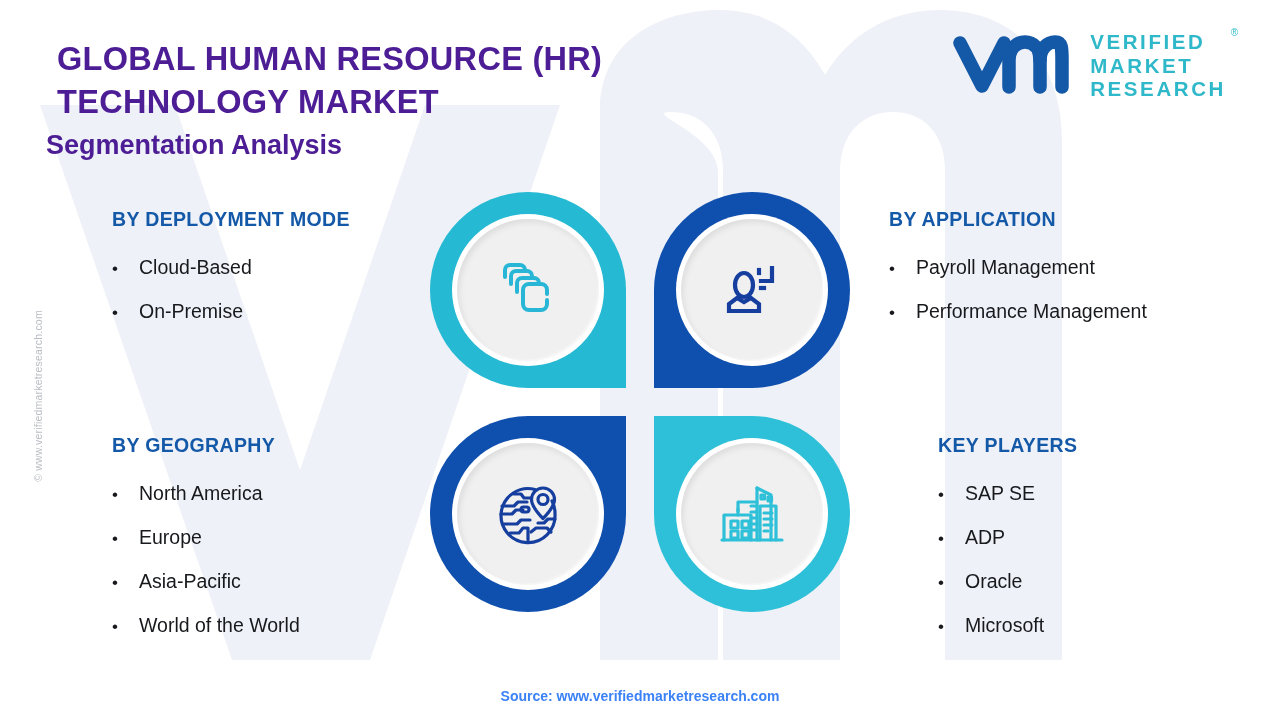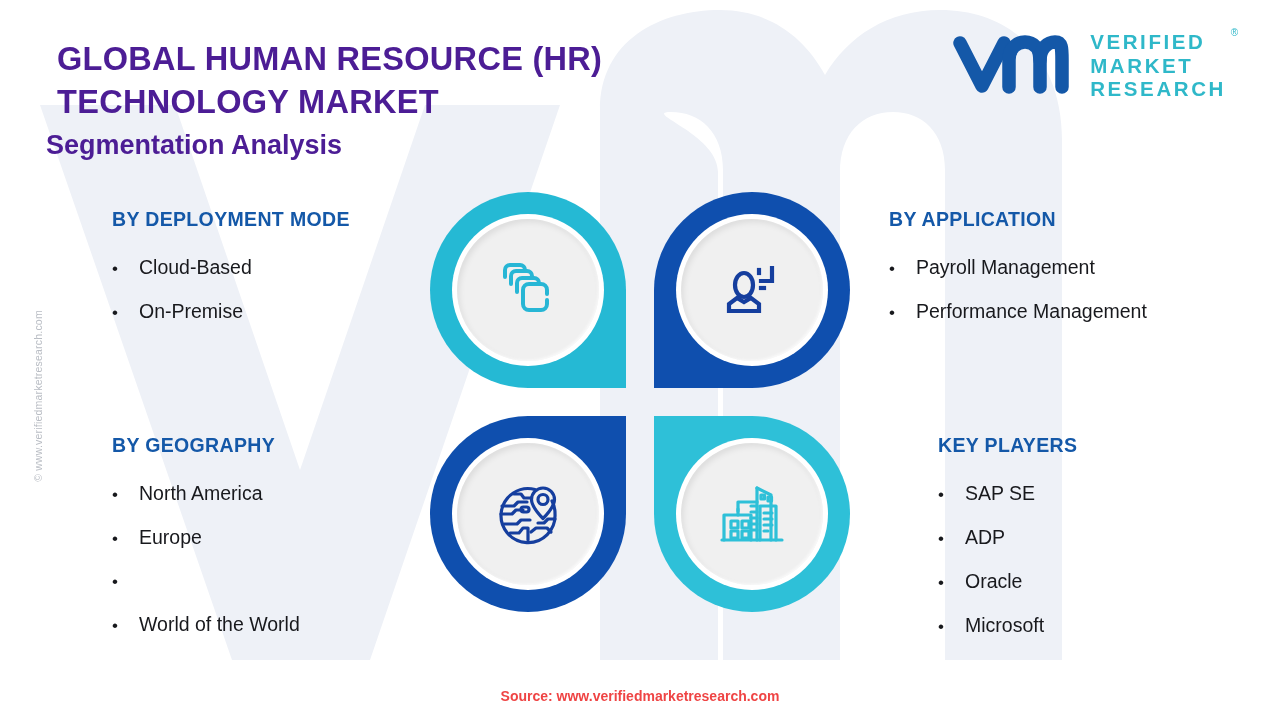--- a/index.html
+++ b/index.html
@@ -185,21 +185,21 @@
   #q-players .quad-ring { background:#2ec0d8; border-top-left-radius:0; }
 
   
   #source {
     position:absolute;
     left:0; top:688px;
     width:1280px;
     text-align:center;
     font-size:14px;
     font-weight:bold;
-    color:#ef4444;
+    color:#3b82f6;
     z-index:4;
   }
 </style>
 </head>
 <body>
 
 <div id="stage">
 
   <svg id="bg-watermark" viewBox="0 0 1280 720" preserveAspectRatio="none" aria-hidden="true">
     <g fill="#eef1f7">
@@ -265,20 +265,21 @@
       <li class="seg-item">
         <span class="seg-bullet">•</span>
         <span>North America</span>
       </li>
       <li class="seg-item">
         <span class="seg-bullet">•</span>
         <span>Europe</span>
       </li>
       <li class="seg-item">
         <span class="seg-bullet">•</span>
+        <span>Asia-Pacific</span>
       </li>
       <li class="seg-item">
         <span class="seg-bullet">•</span>
         <span>World of the World</span>
       </li>
     </ul>
   </div>
 
   <div class="seg" id="seg-application">
     <div class="seg-title">BY APPLICATION</div>

